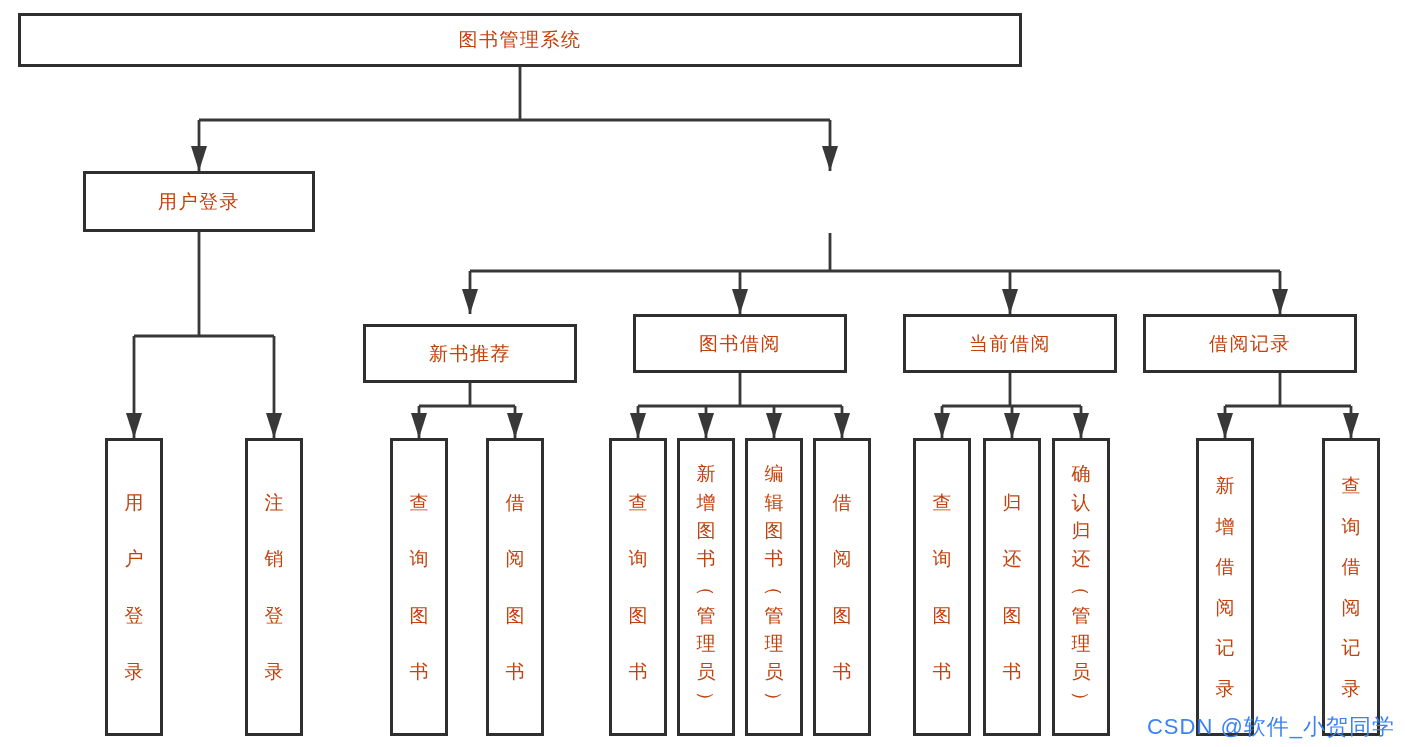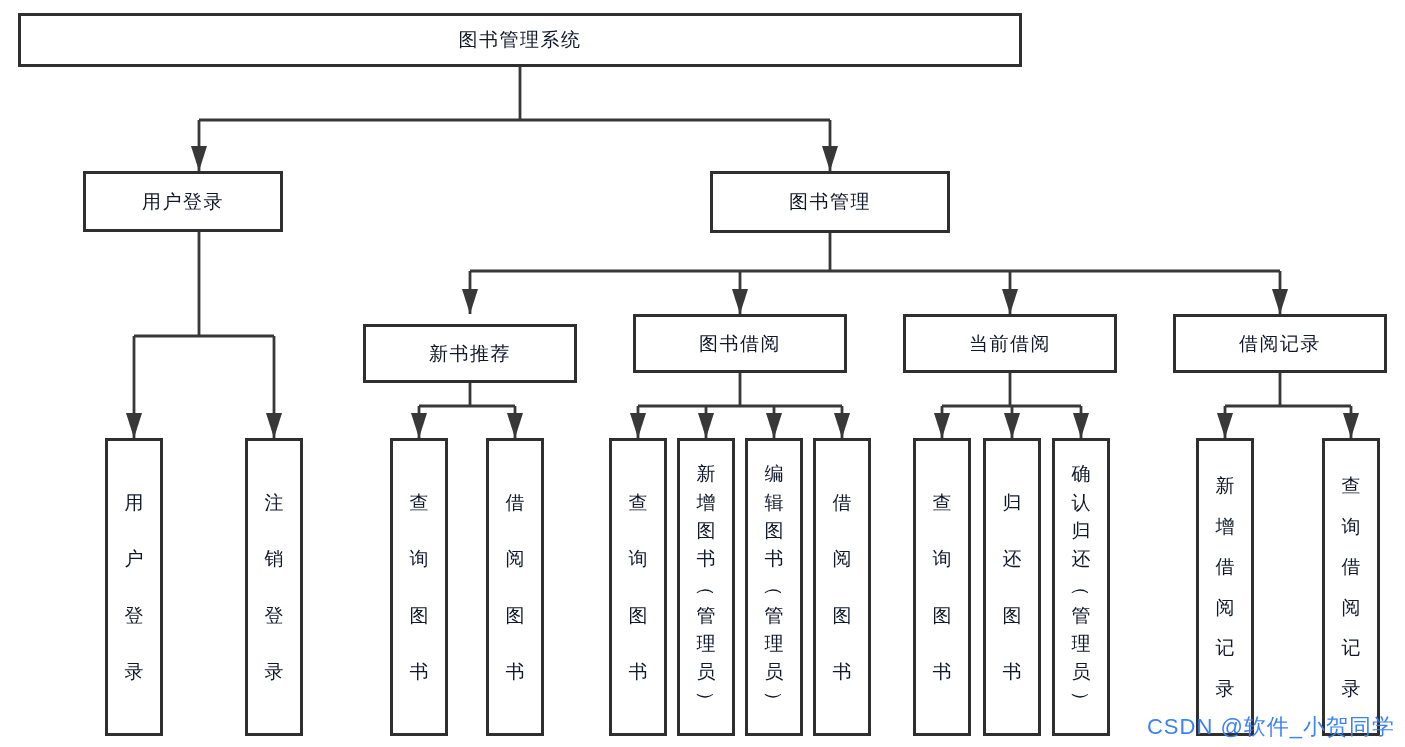--- a/index.html
+++ b/index.html
@@ -15,21 +15,21 @@
     position: absolute;
     left: 0; top: 0;
     width: 1405px; height: 747px;
     z-index: 1;
   }
   .box {
     position: absolute;
     box-sizing: border-box;
     border: 3px solid #2f2f2f;
     background: #ffffff;
-    color: #0f172a;
+    color: #c2410c;
     z-index: 2;
   }
   .hbox {
     display: flex;
     align-items: center;
     justify-content: center;
     font-size: 19px;
     letter-spacing: 1.5px;
   }
   .vbox {
@@ -96,27 +96,26 @@
       <line x1="1081" y1="406" x2="1081" y2="438" marker-end="url(#arrow)"></line>
 
       <path d="M1280 373 V406 M1225 406 H1351"></path>
       <line x1="1225" y1="406" x2="1225" y2="438" marker-end="url(#arrow)"></line>
       <line x1="1351" y1="406" x2="1351" y2="438" marker-end="url(#arrow)"></line>
     </g>
   </svg>
 
   <div class="box hbox" style="left:18px; top:13px; width:1004px; height:54px;">图书管理系统</div>
 
-  <div class="box hbox" style="left:83px; top:171px; width:200px; height:61px;">用户登录</div>
-  <div class="box hbox" style="left:710px; top:171px; width:240px; height:62px;">图书管理</div>
+  <div class="box hbox" style="left:83px; top:171px; width:232px; height:61px;">用户登录</div>
 
   <div class="box hbox" style="left:363px; top:324px; width:214px; height:59px;">新书推荐</div>
   <div class="box hbox" style="left:903px; top:314px; width:214px; height:59px;">当前借阅</div>
   <div class="box hbox" style="left:633px; top:314px; width:214px; height:59px;">图书借阅</div>
-  <div class="box hbox" style="left:1173px; top:314px; width:214px; height:59px;">借阅记录</div>
+  <div class="box hbox" style="left:1143px; top:314px; width:214px; height:59px;">借阅记录</div>
 
   <div class="box vbox" style="left:105px; top:438px; width:58px; height:298px;">
       <span>用</span>
       <span>户</span>
       <span>登</span>
       <span>录</span>
     </div>
   <div class="box vbox" style="left:245px; top:438px; width:58px; height:298px;">
       <span>注</span>
       <span>销</span>

